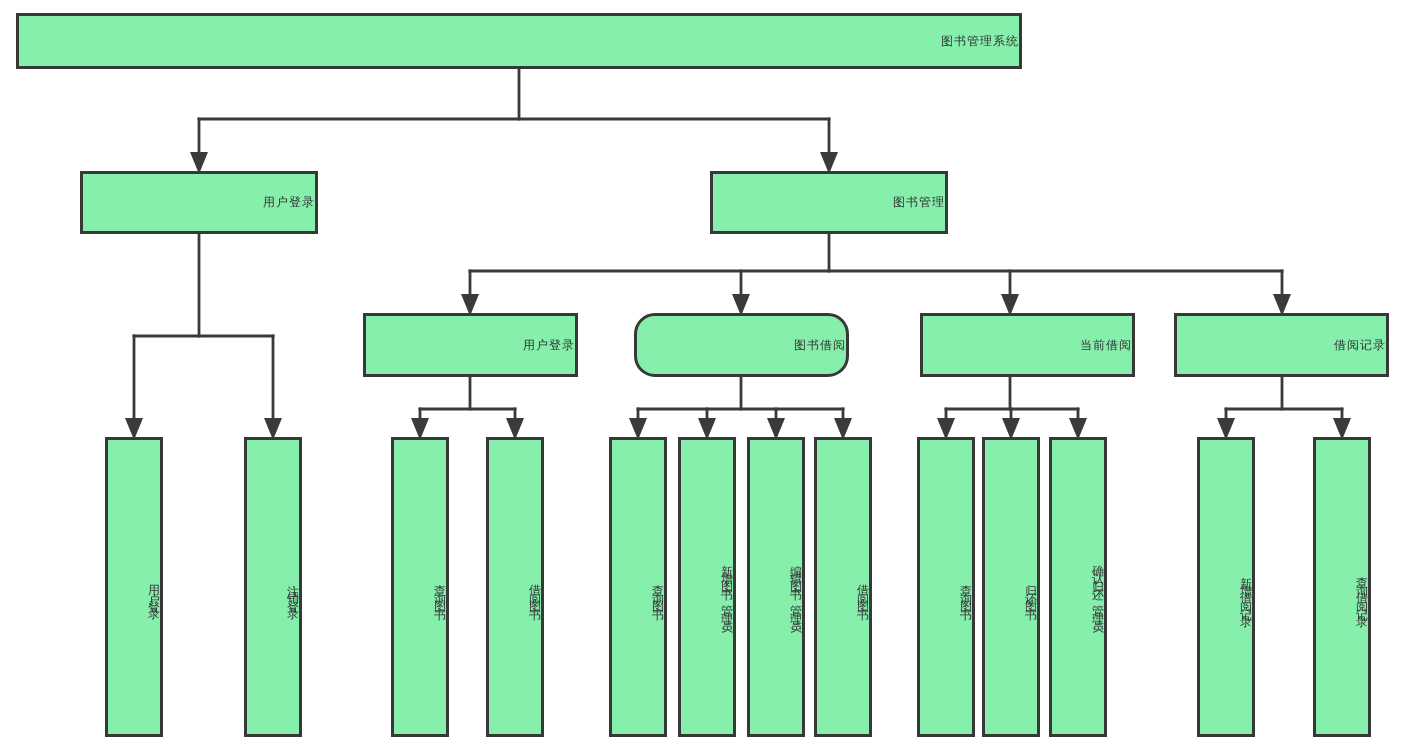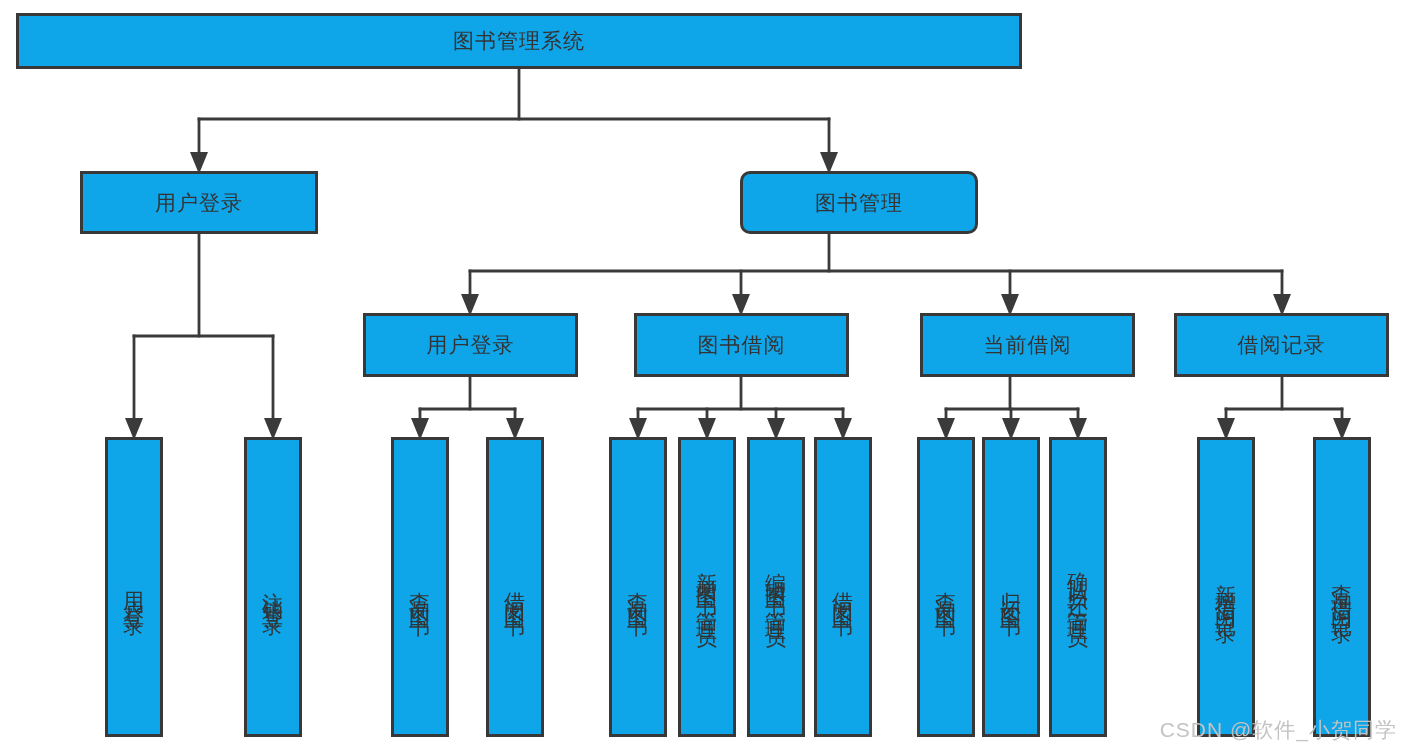--- a/index.html
+++ b/index.html
@@ -17,27 +17,27 @@
   }
   .connectors {
     position: absolute;
     left: 0;
     top: 0;
     z-index: 0;
   }
   .box {
     position: absolute;
     box-sizing: border-box;
-    background: #0ea5e9;
+    background: #86efac;
     border: 3px solid #383838;
     color: #333333;
     display: flex;
     align-items: center;
-    justify-content: center;
-    font-size: 21px;
+    justify-content: flex-end;
+    font-size: 12px;
     z-index: 1;
   }
   .hlabel {
     letter-spacing: 1px;
     white-space: nowrap;
   }
   .leaf span {
     writing-mode: vertical-rl;
     text-orientation: mixed;
     letter-spacing: 8px;
@@ -127,28 +127,28 @@
     </g>
   </svg>
 
   <div class="box" style="left:16px; top:13px; width:1006px; height:56px;">
     <span class="hlabel">图书管理系统</span>
   </div>
 
   <div class="box" style="left:80px; top:171px; width:238px; height:63px;">
     <span class="hlabel">用户登录</span>
   </div>
-  <div class="box" style="left:740px; top:171px; width:238px; height:63px;border-radius:10px;">
+  <div class="box" style="left:710px; top:171px; width:238px; height:63px;">
     <span class="hlabel">图书管理</span>
   </div>
 
   <div class="box" style="left:363px; top:313px; width:215px; height:64px;">
     <span class="hlabel">用户登录</span>
   </div>
-  <div class="box" style="left:634px; top:313px; width:215px; height:64px;">
+  <div class="box" style="left:634px; top:313px; width:215px; height:64px;border-radius:21px;">
     <span class="hlabel">图书借阅</span>
   </div>
   <div class="box" style="left:903px; top:313px; width:215px; height:64px;margin-left:17px;">
     <span class="hlabel">当前借阅</span>
   </div>
   <div class="box" style="left:1174px; top:313px; width:215px; height:64px;">
     <span class="hlabel">借阅记录</span>
   </div>
 
   <div class="box leaf" style="left:105px; top:437px; width:58px; height:300px;">
@@ -184,15 +184,14 @@
   <div class="box leaf" style="left:1049px; top:437px; width:58px; height:300px;">
     <span>确认归还（管理员）</span>
   </div>
   <div class="box leaf" style="left:1197px; top:437px; width:58px; height:300px;">
     <span>新增借阅记录</span>
   </div>
   <div class="box leaf" style="left:1313px; top:437px; width:58px; height:300px;">
     <span>查询借阅记录</span>
   </div>
 
-  <div class="watermark">CSDN @软件_小贺同学</div>
 
 </div>
 
 </body></html>

